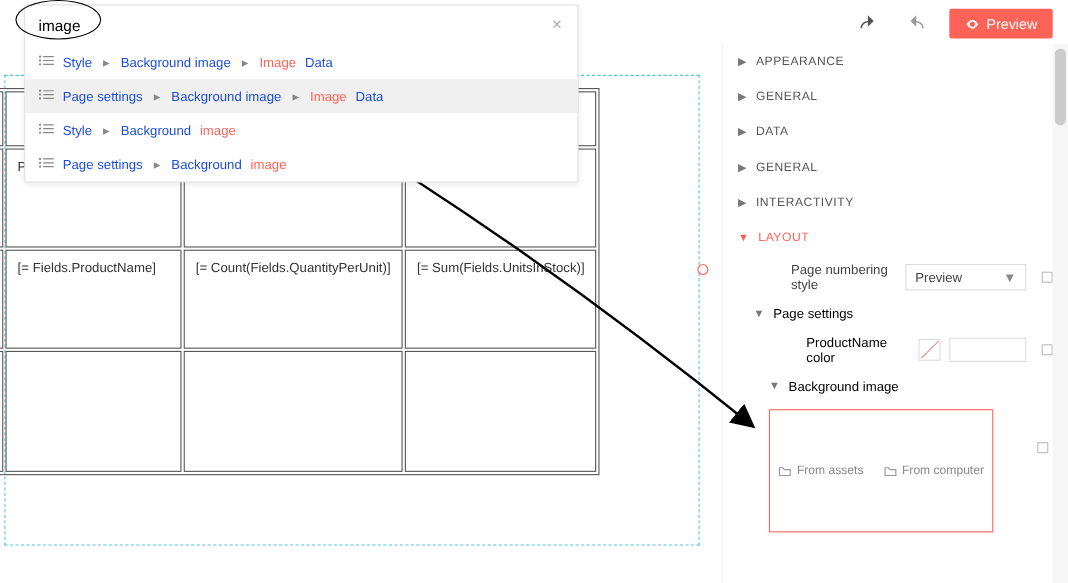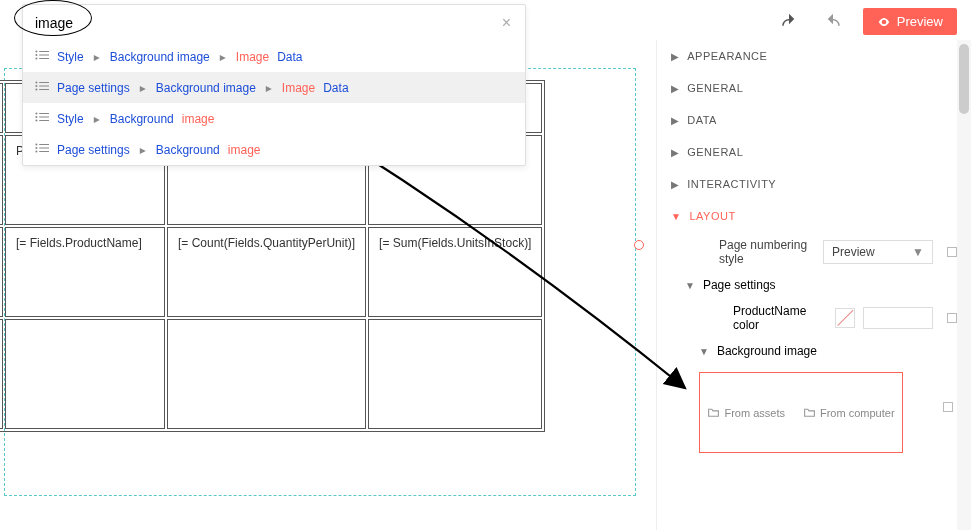--- a/index.html
+++ b/index.html
@@ -49,21 +49,21 @@
   .prop-label { flex: 1; margin-left: 34px; }
   .prop-select { border: 1px solid #ddd; padding: 4px 8px; width: 110px; display: flex; justify-content: space-between; align-items: center; cursor: pointer; font-size: 12px; background: #fff; }
   .prop-sq { width: 10px; height: 10px; border: 1px solid #bbb; margin-left: 6px; cursor: pointer; }
   .sub { padding: 6px 14px 6px 28px; display: flex; align-items: center; font-size: 12px; cursor: pointer; }
   .sub .tri { margin-right: 8px; color: #777; font-size: 10px; }
   .sub2-row { display: flex; align-items: center; padding: 6px 14px 6px 42px; font-size: 12px; gap: 8px; }
   .color-box { width: 20px; height: 20px; border: 1px solid #ddd; position: relative; background: #fff; }
   .color-box::before { content: ""; position: absolute; left: 2px; top: 16px; right: 2px; border-top: 1px solid #e88; transform: rotate(-45deg); transform-origin: left bottom; width: 22px; }
   .color-val { width: 70px; height: 22px; border: 1px solid #ddd; }
   
-  .img-drop { margin: 8px 40px 8px 42px; border: 1px solid #ff6358; height: 81px; display: flex; align-items: center; justify-content: center; gap: 18px; font-size: 11px; color: #888; }
+  .img-drop { margin: 8px 40px 8px 42px; border: 1px solid #ff6358; height: 112px; display: flex; align-items: center; justify-content: center; gap: 18px; font-size: 11px; color: #888; }
   .img-drop .opt { display: flex; align-items: center; gap: 4px; cursor: pointer; }
   
   svg.arrow { position: absolute; left: 290px; top: 110px; width: 410px; height: 290px; z-index: 40; pointer-events: none; }
 </style>
 </head>
 <body>
 
 <div class="topbar">
   <div class="topbar-icon">
       <svg width="18" height="18" viewBox="0 0 24 24">

